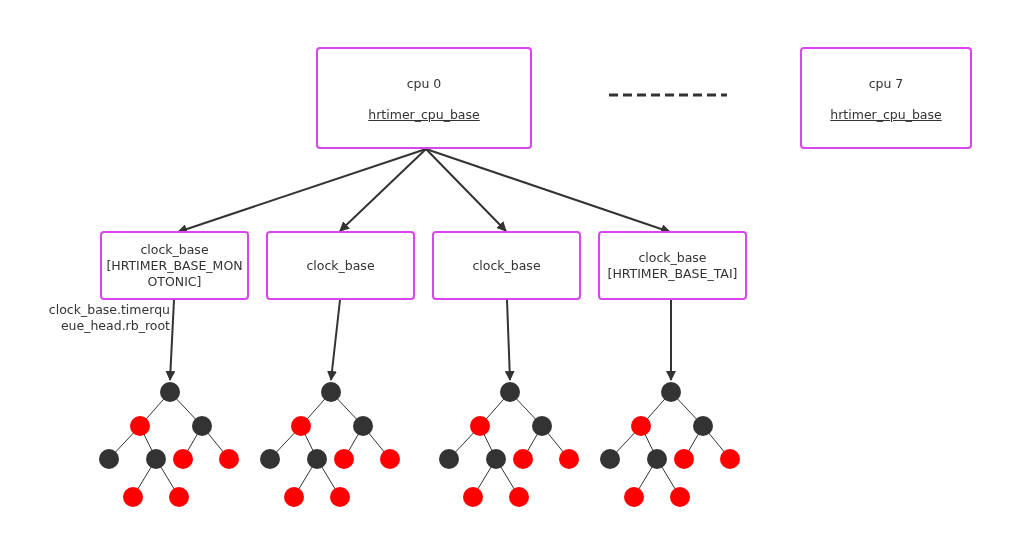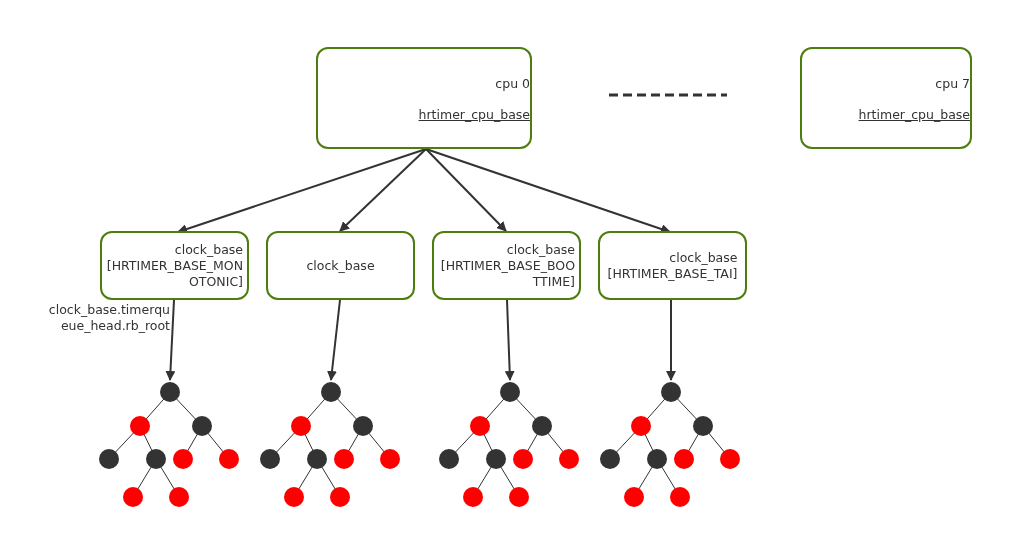--- a/index.html
+++ b/index.html
@@ -1,19 +1,19 @@
 <!DOCTYPE html>
 <html><head>
 <meta charset="utf-8">
 <style>
   html, body { margin:0; padding:0; background:#ffffff; }
   body { width:1026px; height:539px; position:relative; overflow:hidden;
          font-family:"DejaVu Sans", sans-serif; color:#333333; }
-  .box { position:absolute; box-sizing:border-box; border:2px solid #4d7c0f; border-radius:12px;
-         background:#ffffff; text-align:right; font-size:12.5px; color:#333333; }
+  .box { position:absolute; box-sizing:border-box; border:2px solid #d946ef; border-radius:4px;
+         background:#ffffff; text-align:center; font-size:12.5px; color:#333333; }
   .cpu-box .l1 { position:absolute; left:0; right:0; top:27px; }
   .cpu-box .l2 { position:absolute; left:0; right:0; top:58px;text-decoration:underline; }
   .cb-box { display:flex; align-items:center; justify-content:center; padding:0 4px;
             line-height:16px; font-size:12.5px; }
   .cb-box span { display:block; word-break:break-all; }
   .rb-label { position:absolute; left:46px; top:302px; width:124px; text-align:right;
               font-size:12.5px; line-height:16px; word-break:break-all; }
   svg#canvas { position:absolute; left:0; top:0; }
 </style>
 </head>
@@ -132,21 +132,20 @@
     </div>
 </div>
 <div class="box cb-box" style="left:266px; top:231px; width:149px; height:69px;">
   <div>
       <span>clock_base</span>
     </div>
 </div>
 <div class="box cb-box" style="left:432px; top:231px; width:149px; height:69px;">
   <div>
       <span>clock_base</span>
-  <span>[HRTIMER_BASE_BOOTTIME]</span>
     </div>
 </div>
 <div class="box cb-box" style="left:598px; top:231px; width:149px; height:69px;">
   <div>
       <span>clock_base</span>
   <span>[HRTIMER_BASE_TAI]</span>
     </div>
 </div>
 
 <div class="rb-label">clock_base.timerqueue_head.rb_root</div>

